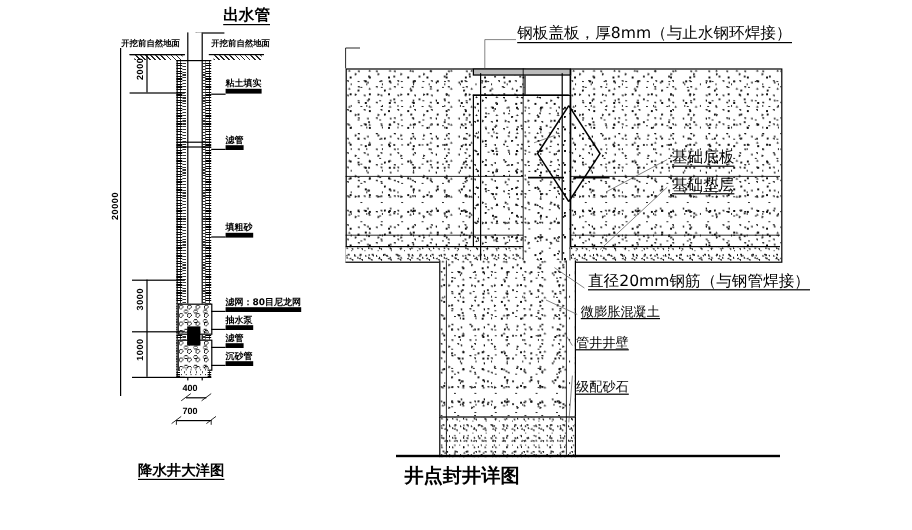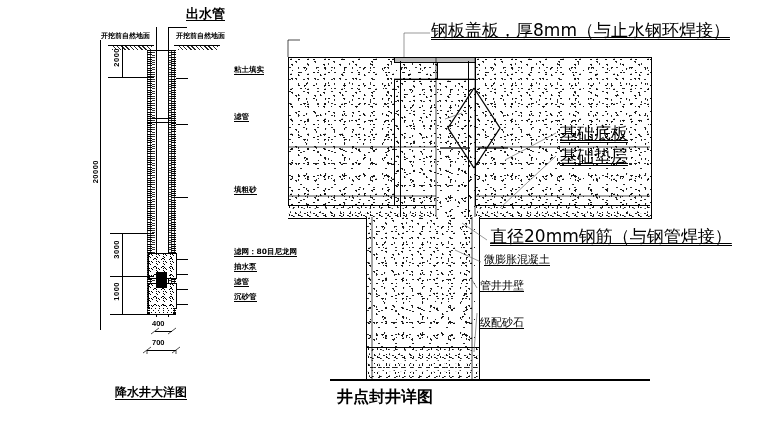--- a/index.html
+++ b/index.html
@@ -18,22 +18,22 @@
   .cjk{font-family:"DejaVu Sans","Liberation Sans",sans-serif;}
   .lbl-sm{font-size:7px;font-weight:bold;letter-spacing:0px;}
   .dim{font-size:7.5px;font-weight:bold;font-family:"Liberation Sans",sans-serif;}
   .dim-v{font-size:7.5px;font-weight:bold;
          writing-mode:vertical-rl;transform:rotate(180deg);
          font-family:"Liberation Sans",sans-serif;letter-spacing:0.5px;}
   .title-l{font-size:12px;font-weight:bold;border-bottom:1.5px solid #000;padding-bottom:1px;}
   .title-r{font-size:16px;font-weight:bold;}
   .hdr{font-size:13px;font-weight:bold;border-bottom:1.5px solid #000;padding-bottom:0px;}
   .rlbl{font-size:11px;border-bottom:1px solid #000;padding-bottom:0px;}
-  .rlbl-lg{font-size:17px;border-bottom:1px solid #000;padding-bottom:0px;text-decoration:underline;}
-  .ulbl{font-size:7.5px;font-weight:bold;border-bottom:1px solid #000000;padding-bottom:0px;margin-left:46px;}
+  .rlbl-lg{font-size:13px;border-bottom:1px solid #000;padding-bottom:0px;}
+  .ulbl{font-size:7.5px;font-weight:bold;border-bottom:4px solid #000000;padding-bottom:0px;}
 
   
   .wallhatch{
     background-color:#ffffff;
     background-image:
       repeating-linear-gradient(0deg, #000 0 1px, transparent 1px 2.2px),
       repeating-linear-gradient(90deg, #444 0 1px, transparent 1px 3px);
     background-size:auto, auto;
   }
   .concrete{

